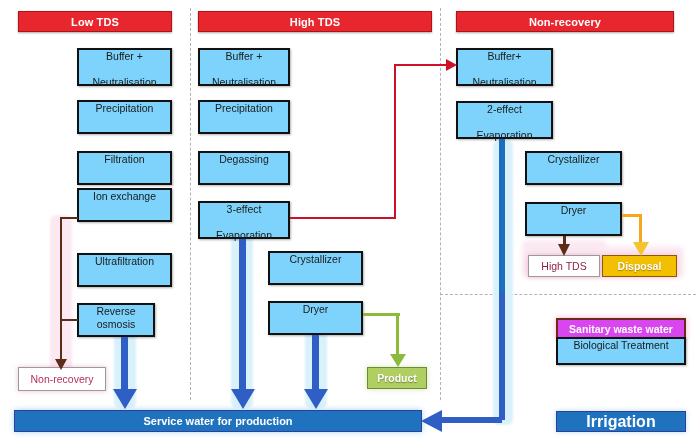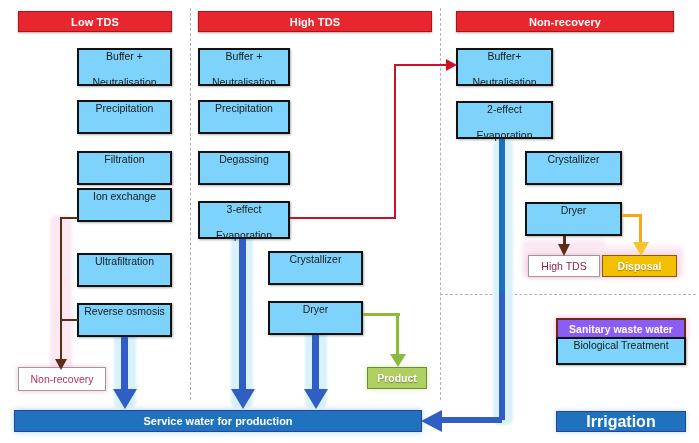--- a/index.html
+++ b/index.html
@@ -69,21 +69,21 @@
     border:1px solid #6E8E2A;
     color:#ffffff;
     font-weight:bold;
     font-size:10.5px;
     display:flex;align-items:center;justify-content:center;
     text-align:center;
     text-shadow:0 1px 1px rgba(70,90,20,.65);
     box-shadow:0 0 5px rgba(170,200,120,.5);
   }
   .tbox-sanitary{
-    background:#8b5cf6;
+    background:#d946ef;
     border:2px solid #6B2A14;
     color:#ffffff;
     font-weight:bold;
     font-size:10.5px;
     display:flex;align-items:center;justify-content:center;
     text-align:center;
     box-shadow:0 0 6px rgba(240,140,190,.65);
   }
   .tbox-irrigation{
     background:#1F73BE;
@@ -162,21 +162,21 @@
   </div>
   <div class="abs pbox" style="left:77px;top:151px;width:95px;height:34px;">
     <span>Filtration</span>
   </div>
   <div class="abs pbox" style="left:77px;top:188px;width:95px;height:34px;">
     <span>Ion exchange</span>
   </div>
   <div class="abs pbox" style="left:77px;top:253px;width:95px;height:34px;">
     <span>Ultrafiltration</span>
   </div>
-  <div class="abs pbox" style="left:77px;top:303px;width:95px;height:34px;">
+  <div class="abs pbox" style="left:77px;top:303px;width:78px;height:34px;">
     <span>Reverse osmosis</span>
   </div>
 
   <div class="abs tbox-nonrec" style="left:18px;top:367px;width:88px;height:24px;">
     <span>Non-recovery</span>
   </div>
 
   <div class="abs pbox" style="left:198px;top:48px;width:92px;height:38px;">
     <span>
       <span>Buffer +</span><br>

